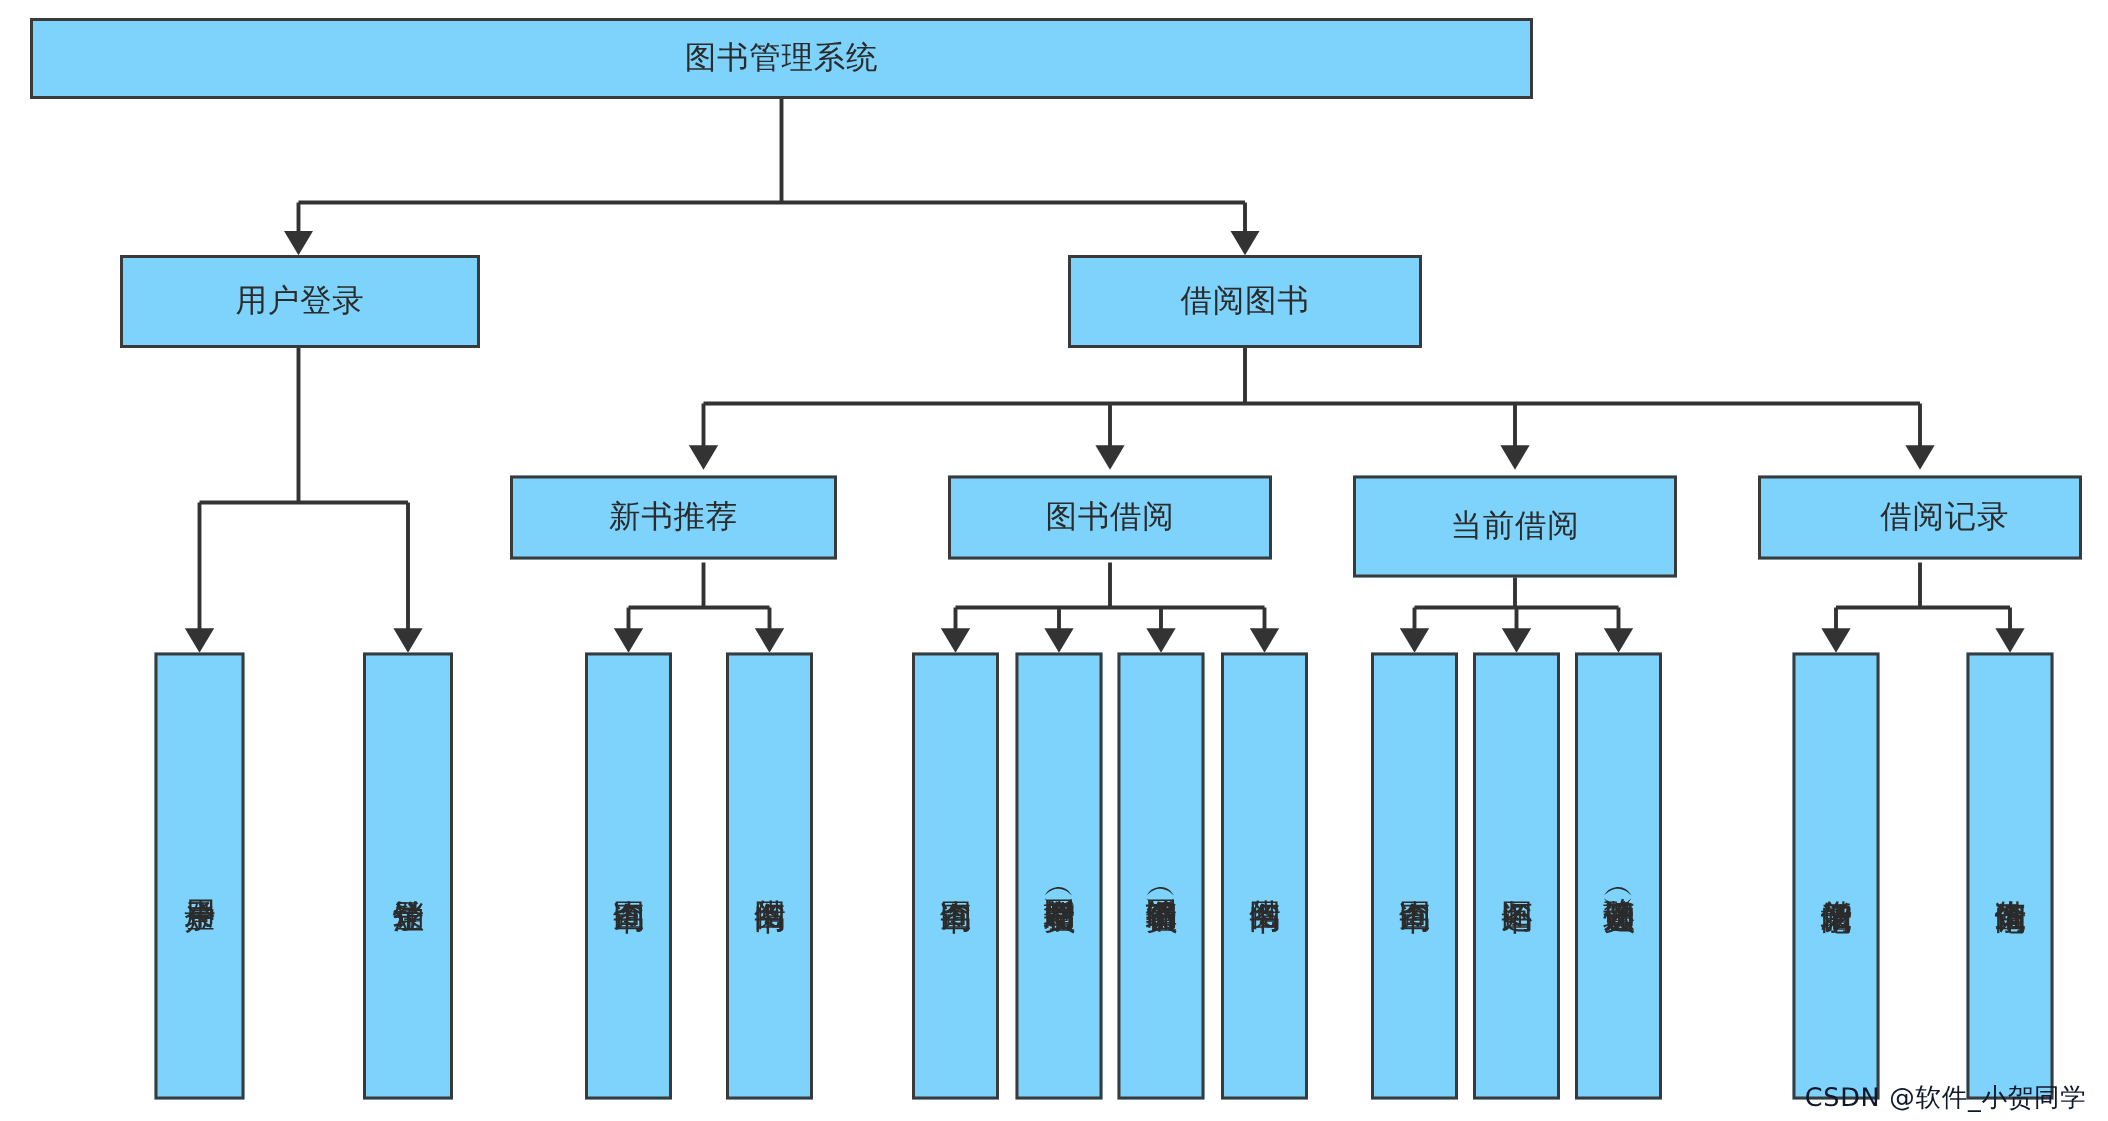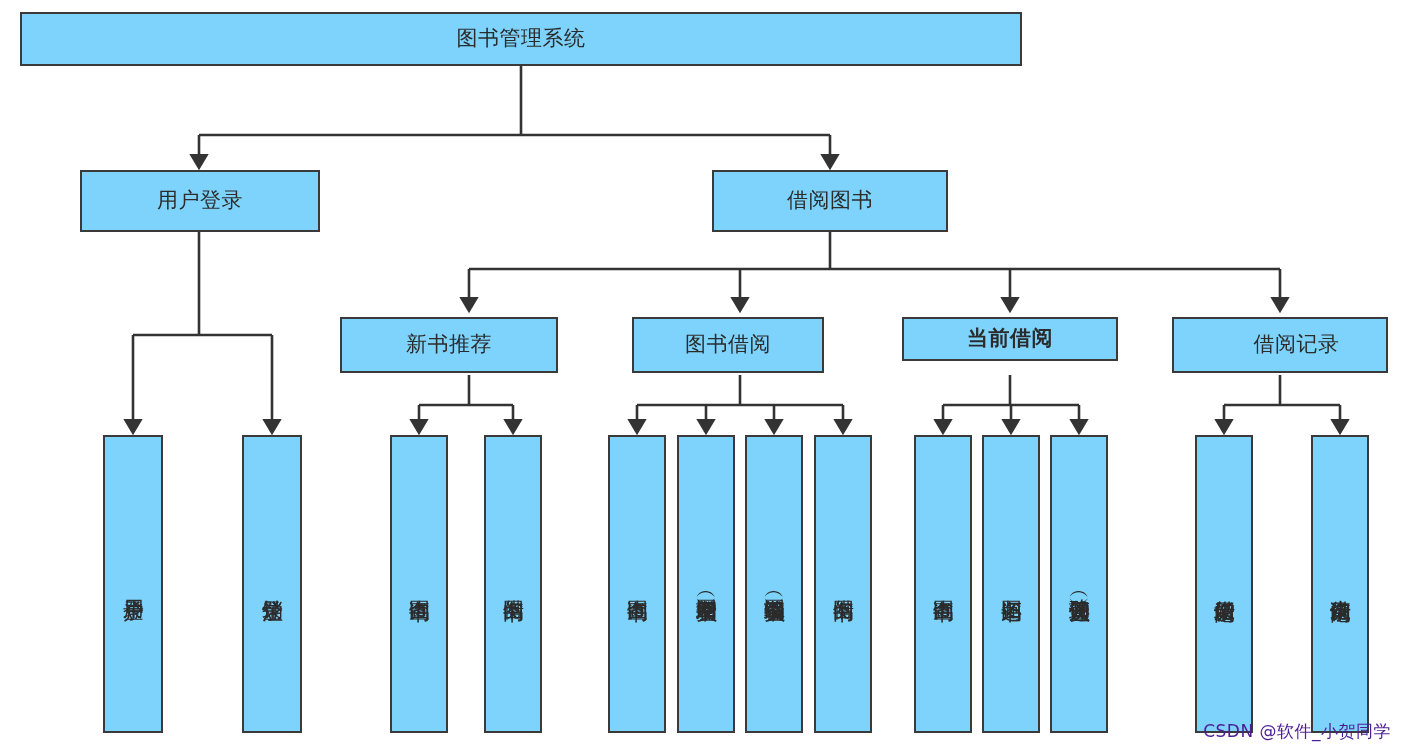--- a/index.html
+++ b/index.html
@@ -53,21 +53,21 @@
     -webkit-writing-mode: vertical-rl;
     display: block;
     white-space: nowrap;
     text-align: center;
   }
   .watermark {
     position: absolute;
     right: 14px;
     bottom: 4px;
     font-size: 17px;
-    color: #4c1d95;
+    color: #0f172a;
     letter-spacing: 0.5px;
     white-space: nowrap;
     z-index: 3;
   }
 </style>
 </head>
 <body>
 
 <div id="canvas">
 
@@ -131,25 +131,25 @@
   </div>
 
   <div class="node node-h" style="left:712px; top:170px; width:236px; height:62px;">
     <span>借阅图书</span>
   </div>
 
   <div class="node node-h" style="left:340px; top:317px; width:218px; height:56px;">
     <span>新书推荐</span>
   </div>
 
-  <div class="node node-h" style="left:632px; top:317px; width:192px; height:56px;">
+  <div class="node node-h" style="left:632px; top:317px; width:216px; height:56px;">
     <span>图书借阅</span>
   </div>
 
-  <div class="node node-h" style="left:902px; top:317px; width:216px; height:44px;font-weight:bold;">
+  <div class="node node-h" style="left:902px; top:317px; width:216px; height:68px;">
     <span>当前借阅</span>
   </div>
 
   <div class="node node-h" style="left:1172px; top:317px; width:216px; height:56px;padding-left:33px;">
     <span>借阅记录</span>
   </div>
 
   <div class="node node-v" style="left:103px; top:435px; width:60px; height:298px;">
     <span class="vtext">用户登录</span>
   </div>

